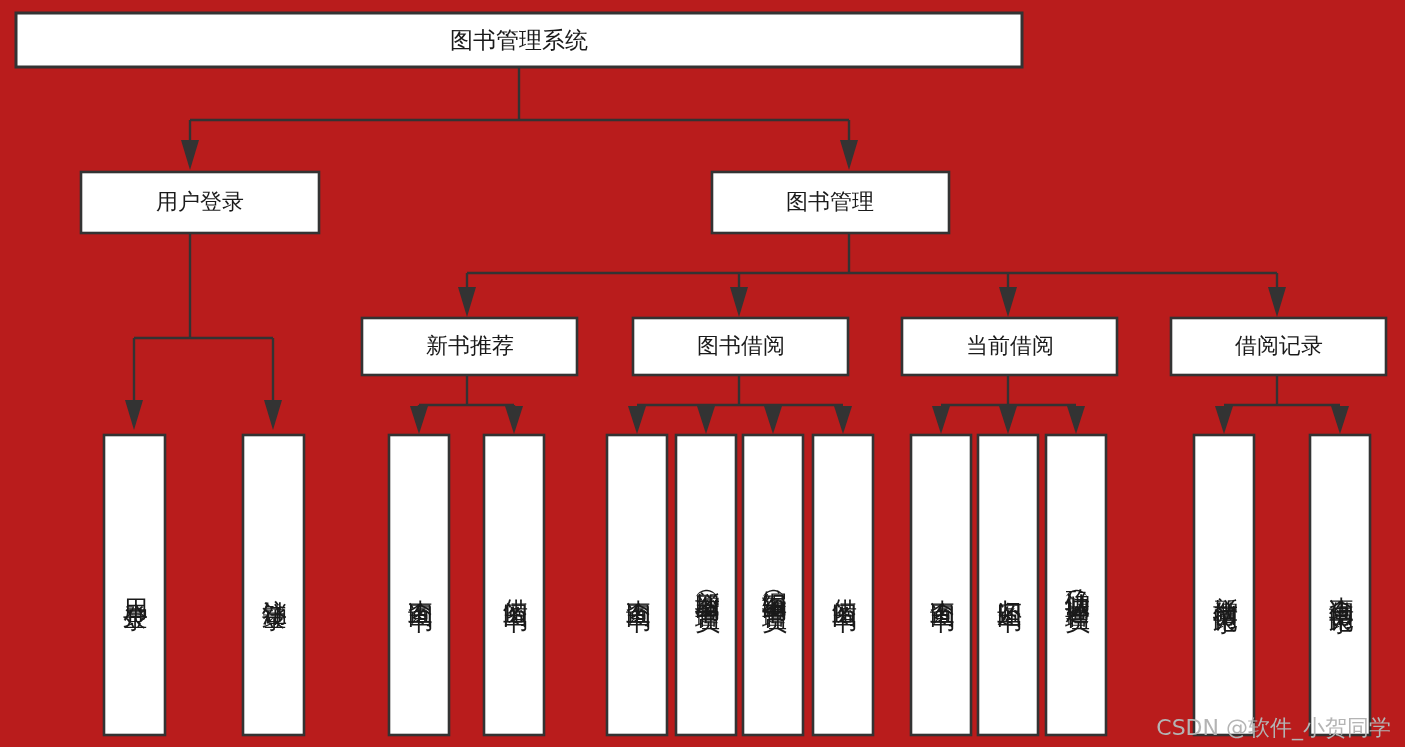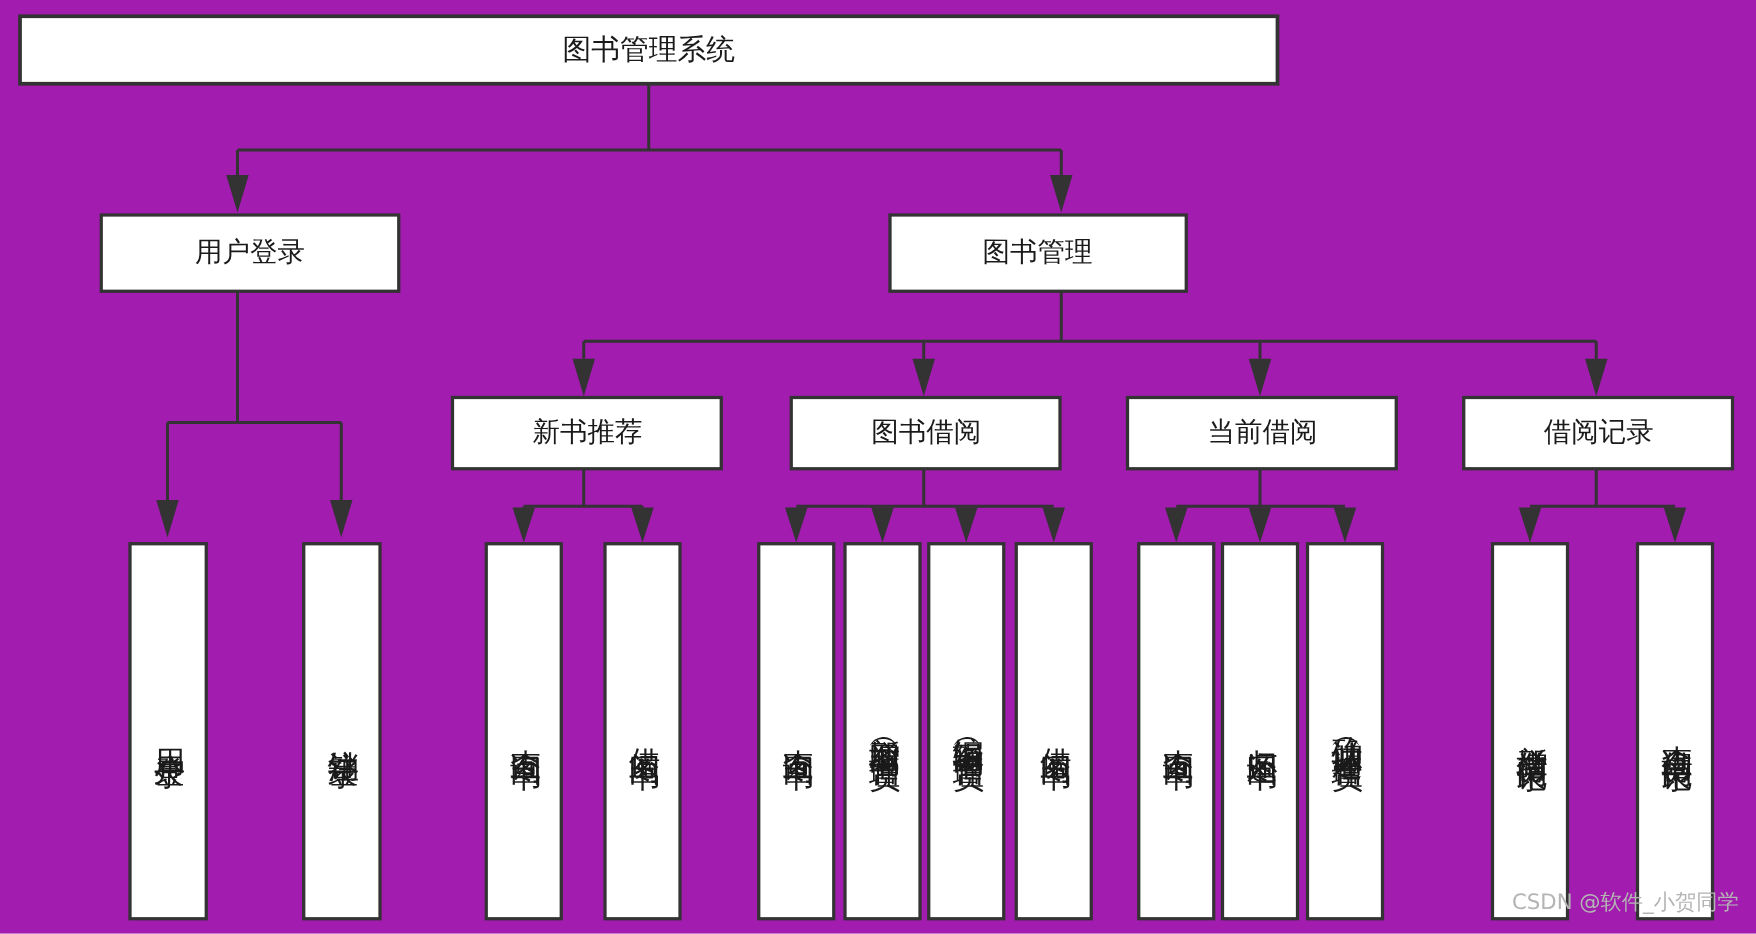--- a/index.html
+++ b/index.html
@@ -7,21 +7,21 @@
     padding: 0;
     background: #ffffff;
   }
   body {
     font-family: "DejaVu Sans", "Liberation Sans", sans-serif;
   }
   #diagram-root {
     position: relative;
     width: 1405px;
     height: 747px;
-    background: #a21caf;
+    background: #b91c1c;
     overflow: hidden;
   }
   svg.canvas {
     position: absolute;
     left: 0;
     top: 0;
     width: 1405px;
     height: 747px;
     display: block;
   }
@@ -59,23 +59,23 @@
     font-size: 25px;
     letter-spacing: 3px;
     text-anchor: middle;
     dominant-baseline: middle;
     writing-mode: vertical-rl;
     text-orientation: upright;
   }
   .watermark {
     position: absolute;
     right: 14px;
-    bottom: 14px;
-    font-family: "DejaVu Sans", "Liberation Sans", sans-serif;
-    font-size: 17px;
+    bottom: 4px;
+    font-family: "DejaVu Sans", "Liberation Sans", sans-serif;
+    font-size: 22px;
     color: #b4b4b4;
     white-space: nowrap;
     pointer-events: none;
     user-select: none;
   }
 </style>
 </head>
 <body>
 
 <div id="diagram-root">

